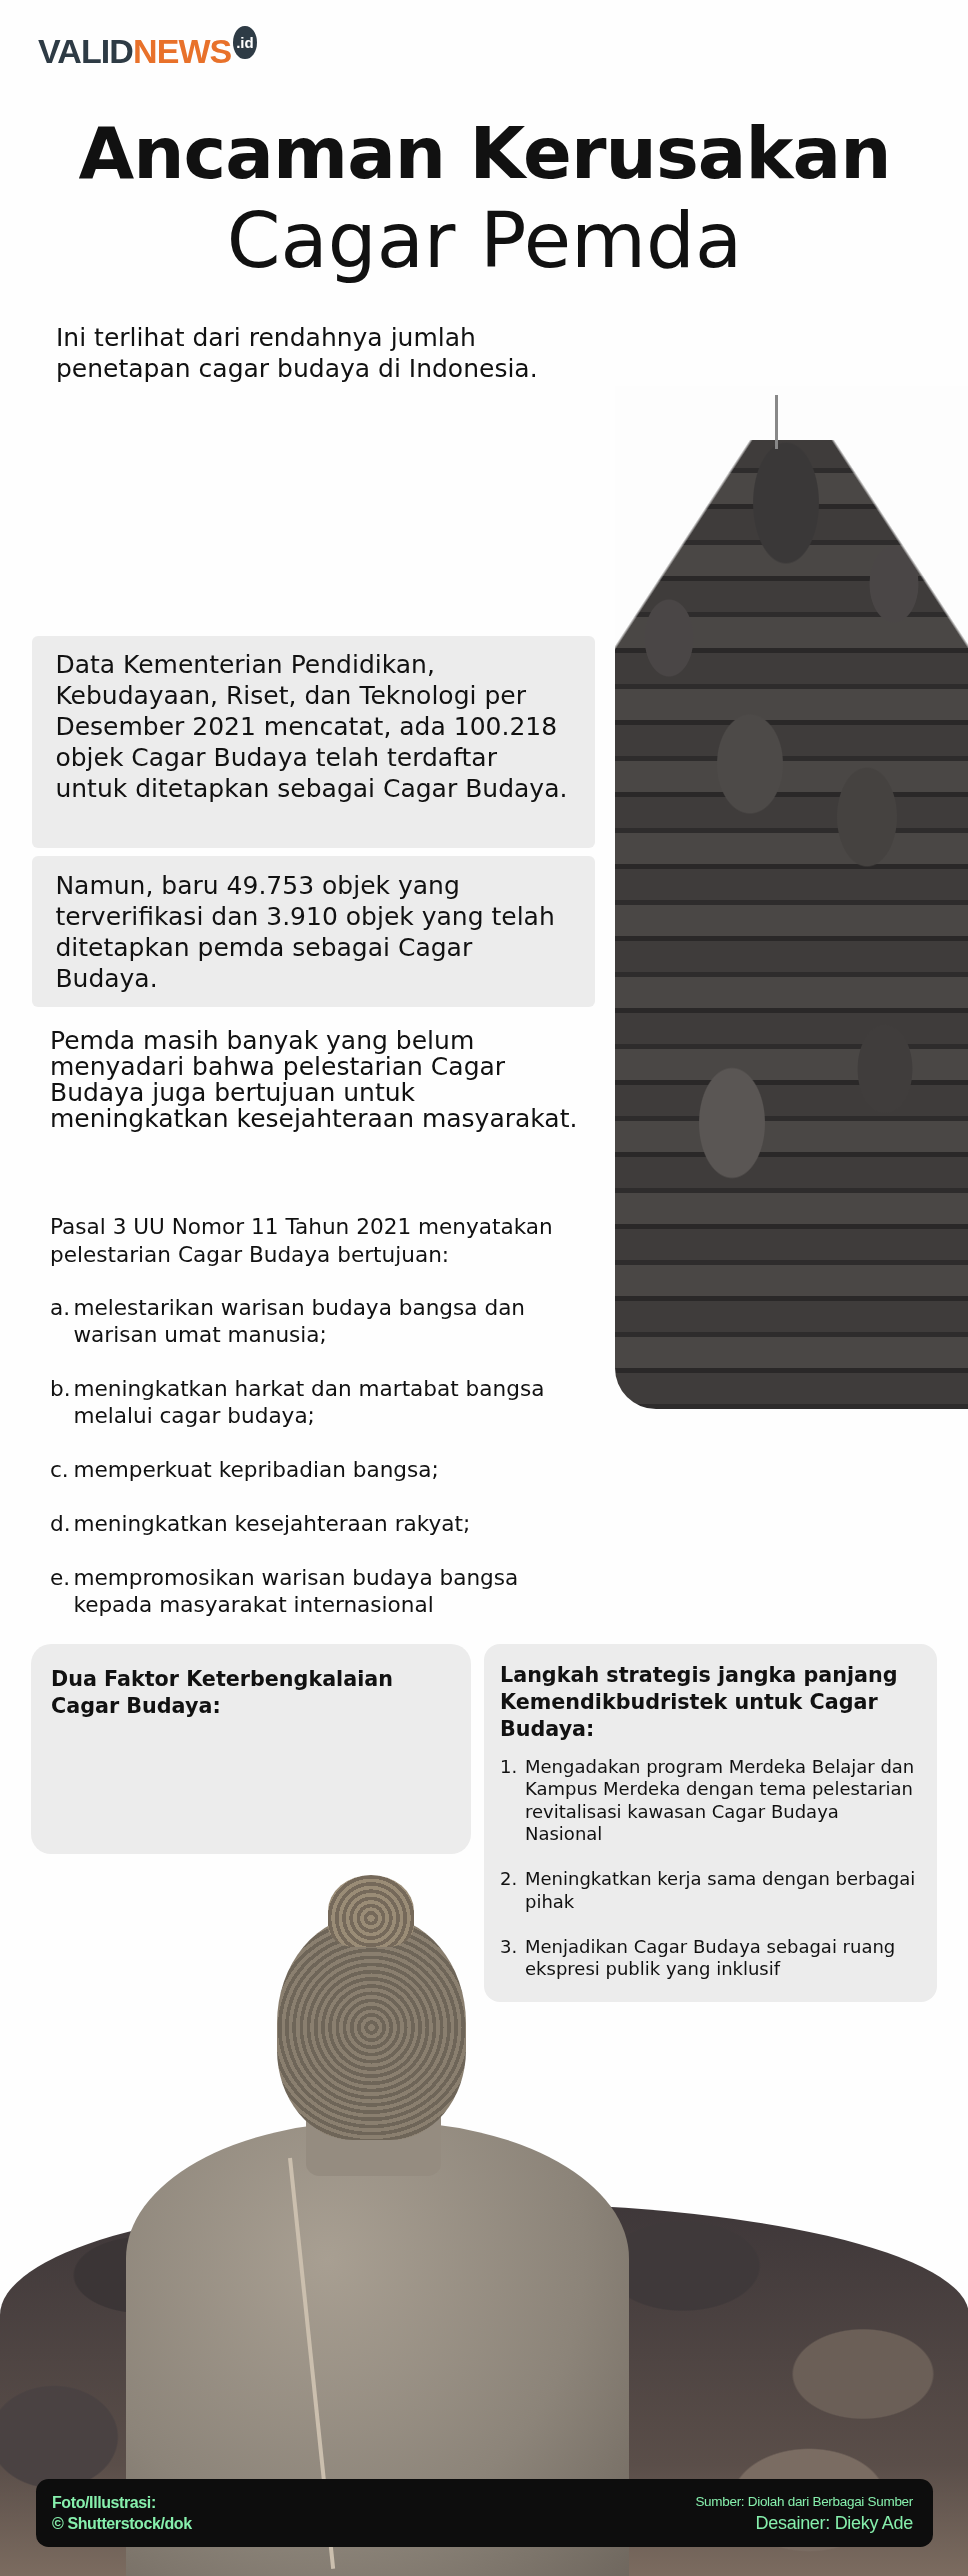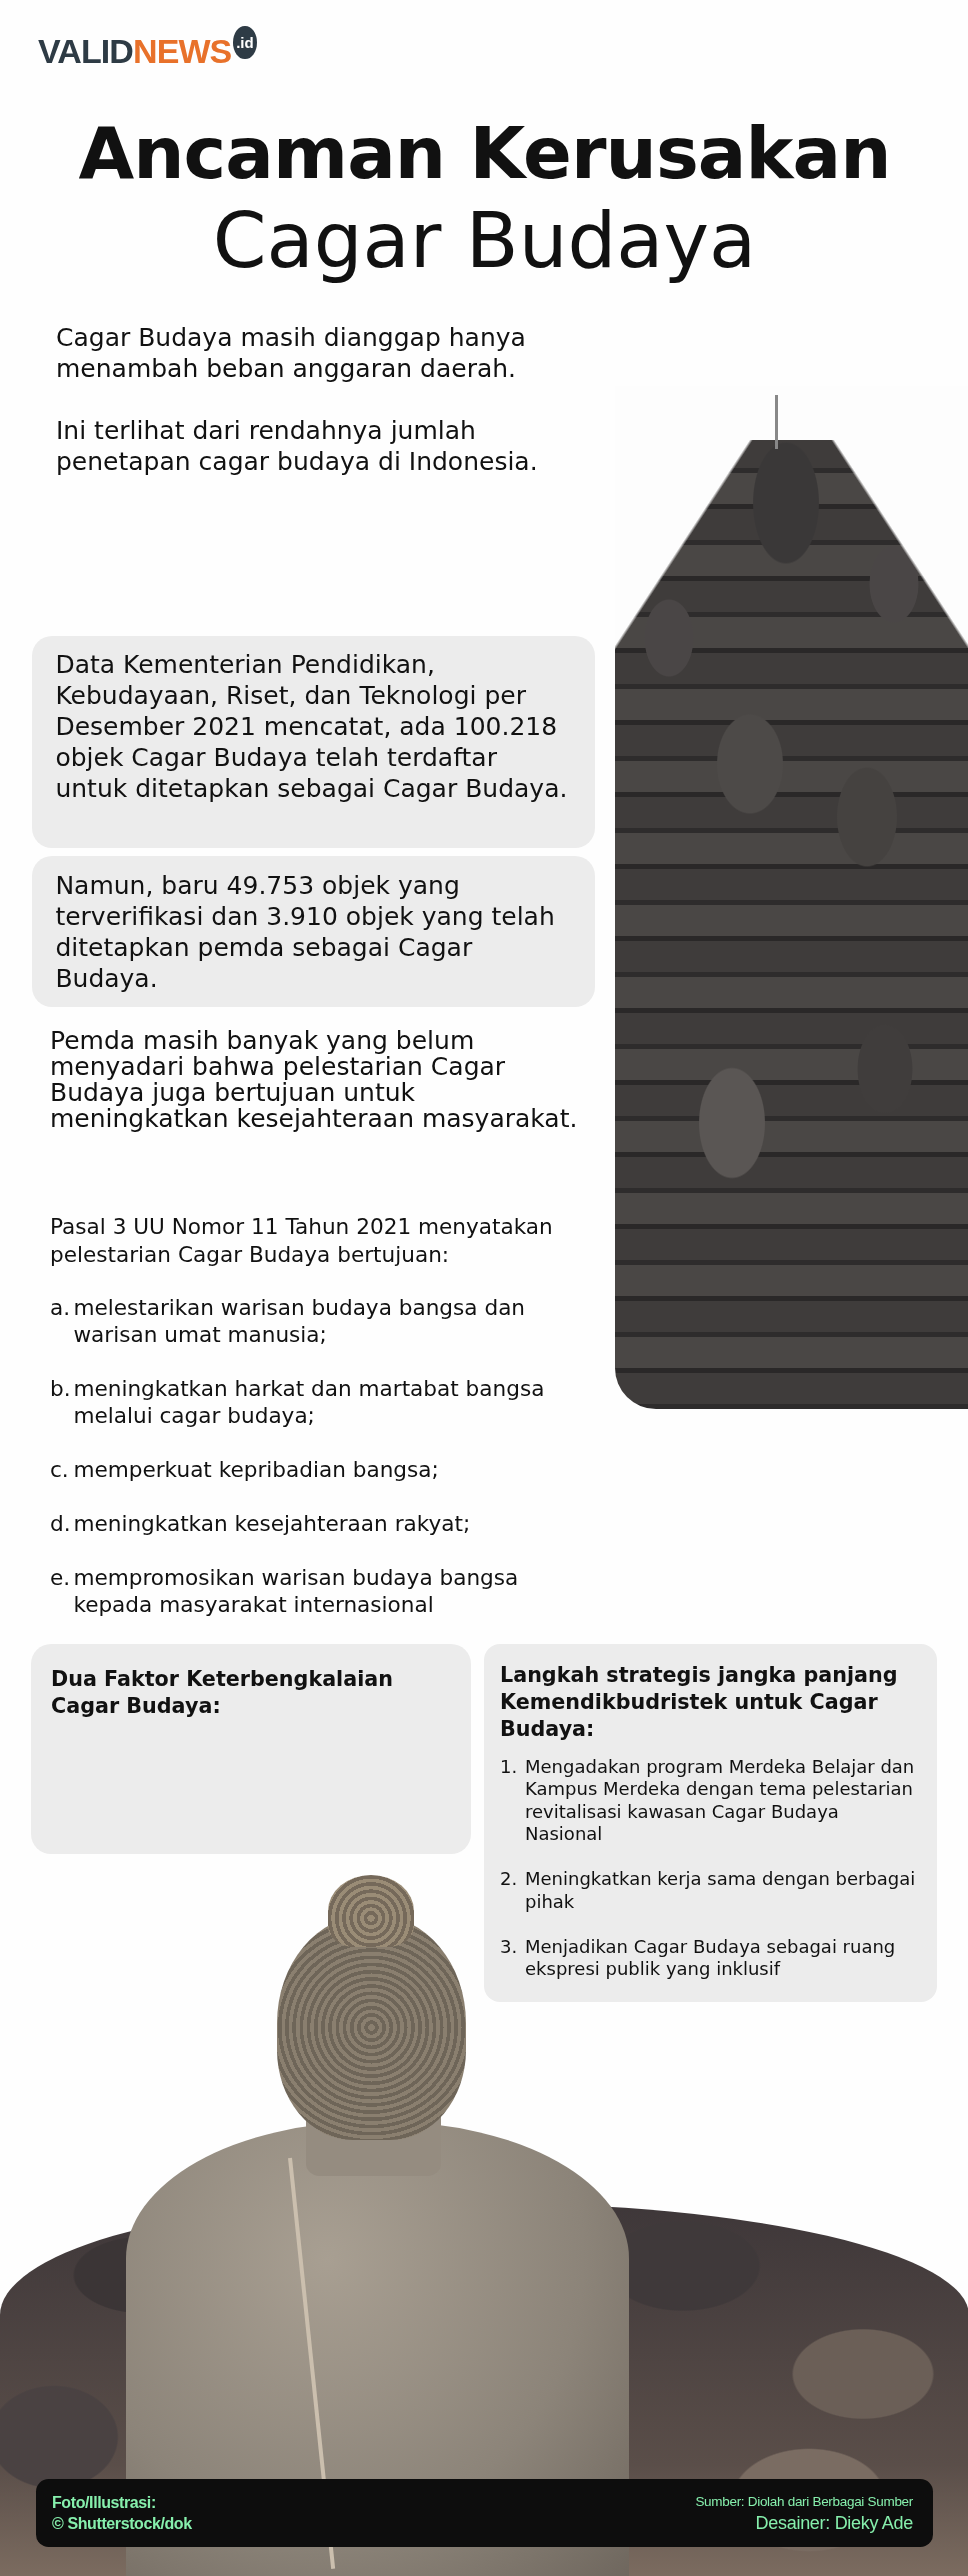--- a/index.html
+++ b/index.html
@@ -29,21 +29,21 @@
       radial-gradient(ellipse 45px 72px at 270px 683px, #403d3c 60%, transparent 62%),
       linear-gradient(180deg, #fdfdfd 0px, #fdfdfd 54px, transparent 54px),
       repeating-linear-gradient(0deg, #2e2c2c 0 5.4px, #3f3c3b 5.4px 36px, #2a2828 36px 41px, #4a4745 41px 72px),
       #383636;
   }
   .temple-mask-top { position: absolute; left: 0; top: 0; width: 354px; height: 270px;
     background: linear-gradient(to bottom right, #fdfdfd 48%, transparent 49%) left top/177px 270px no-repeat,
                 linear-gradient(to bottom left, #fdfdfd 48%, transparent 49%) right top/177px 270px no-repeat; }
   .temple-spire { position: absolute; left: 160px; top: 9px; width: 2.7px; height: 54px; background: #888; }
 
-  .card { position: absolute; background: #ececec; border-radius: 20px; }
+  .card { position: absolute; background: #ececec; border-radius: 6px; }
   .card-1 { left: 32px; top: 636px; width: 563px; height: 212px; padding: 12.6px 23.4px; font-size: 25px; line-height: 31px; }
   .card-2 { left: 32px; top: 856px; width: 563px; height: 151px; padding: 14.4px 23.4px; font-size: 25px; line-height: 31px; }
 
   .pemda { position: absolute; left: 50px; top: 1028px; width: 539px; font-size: 25px; line-height: 26px; }
   .pasal { position: absolute; left: 50px; top: 1213px; width: 539px; font-size: 21.6px; line-height: 28px; }
   .goals { position: absolute; left: 50px; top: 1294px; width: 539px; font-size: 21.6px; line-height: 27px; list-style: none; }
   .goals li { display: flex; margin-bottom: 27px; }
   .goals .mk { width: 23.4px; flex: 0 0 23.4px; }
 
   .box-left { position: absolute; left: 31px; top: 1644px; width: 440px; height: 210px; background: #ececec; border-radius: 20px; padding: 21.6px 20px; }
@@ -83,25 +83,24 @@
 <body>
 
 <div class="logo">
   <span class="logo-valid">VALID</span>
   <span class="logo-news">NEWS</span>
   <span class="logo-badge">.id</span>
 </div>
 
 <div class="title">
   <div class="title-bold">Ancaman Kerusakan</div>
-  <div class="title-light">Cagar Budaya</div>
+  <div class="title-light">Cagar Pemda</div>
 </div>
 
 <div class="intro">
-  <p>Cagar Budaya masih dianggap hanya menambah beban anggaran daerah.</p>
   <p>Ini terlihat dari rendahnya jumlah penetapan cagar budaya di Indonesia.</p>
 </div>
 
 <div class="temple">
   <div class="temple-mask-top"></div>
   <div class="temple-spire"></div>
 </div>
 
 <div class="card card-1">
   <p>Data Kementerian Pendidikan, Kebudayaan, Riset, dan Teknologi per Desember 2021 mencatat, ada 100.218 objek Cagar Budaya telah terdaftar untuk ditetapkan sebagai Cagar Budaya.</p>

